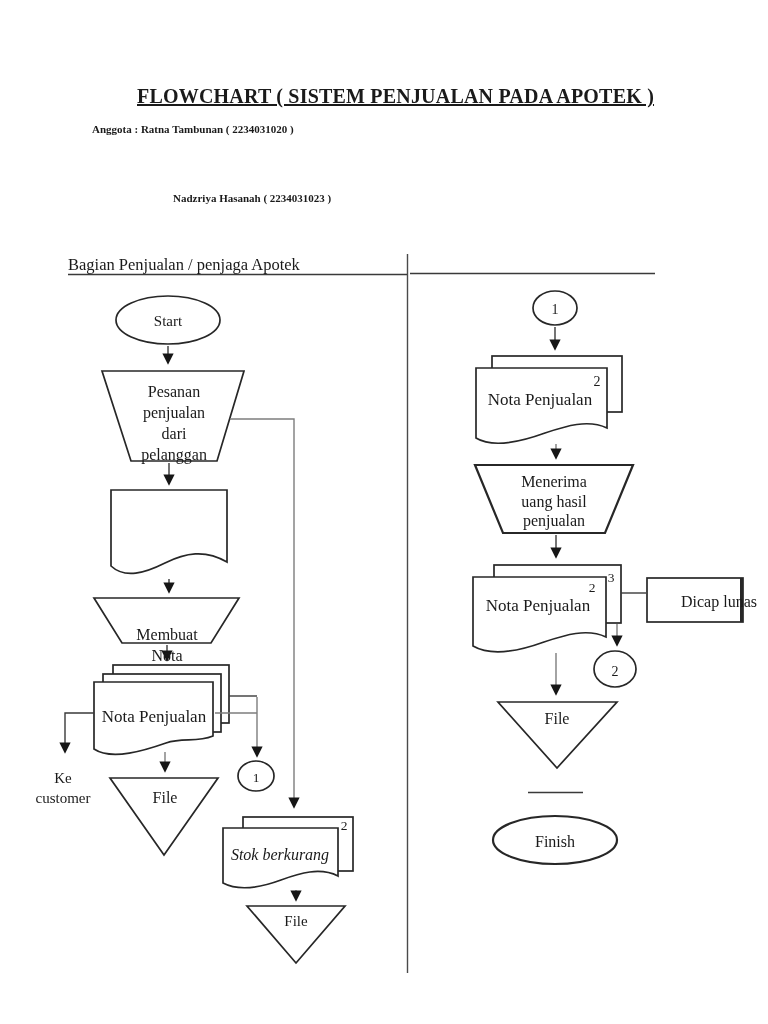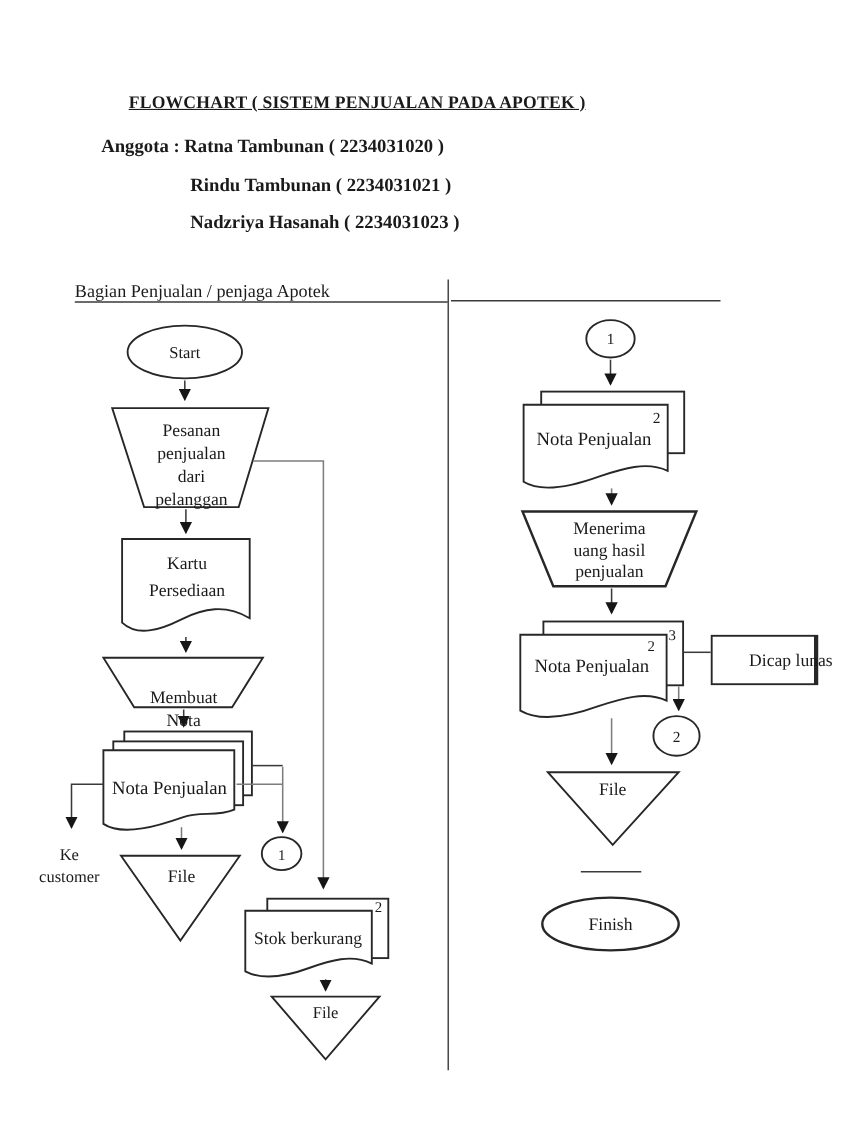--- a/index.html
+++ b/index.html
@@ -7,22 +7,22 @@
         font-family:"Liberation Serif","DejaVu Serif",serif;color:#1a1a1a;}
   svg{position:absolute;left:0;top:0;}
   .shape{fill:#ffffff;stroke:#272727;stroke-width:1.7;}
   .sw2{stroke-width:2.2;}
   .ln-dark{fill:none;stroke:#3a3a3a;stroke-width:1.4;}
   .ln-gray{fill:none;stroke:#7d7d7d;stroke-width:1.4;}
   .ln-mid{fill:none;stroke:#4a4a4a;stroke-width:1.4;}
   .label{position:absolute;transform:translate(-50%,-50%);text-align:center;
          white-space:nowrap;font-size:16px;line-height:21px;}
   .tl{position:absolute;white-space:nowrap;}
-  .doc-title{font-size:16px;font-weight:bold;text-decoration:underline;letter-spacing:.2px;}
-  .member{font-size:17px;font-weight:bold;}
+  .doc-title{font-size:20px;font-weight:bold;text-decoration:underline;letter-spacing:.2px;margin-left:20px;}
+  .member{font-size:11px;font-weight:bold;}
   .lane-heading{font-size:16.5px;}
   .big{font-size:17px;}
   .num{font-size:13.5px;}
   .sm{font-size:15px;line-height:20px;}
 </style>
 </head>
 <body>
 
 <div class="page">
 
@@ -84,55 +84,50 @@
 
     <path d="M556,653 V694" class="ln-gray" marker-end="url(#ah)"></path>
     <path d="M498,702 H617 L557,768 Z" class="shape"></path>
 
     <line x1="528" y1="792.5" x2="583" y2="792.5" class="ln-dark"></line>
     <ellipse cx="555" cy="840" rx="62" ry="24" class="shape sw2"></ellipse>
   </svg>
 
   <div class="tl doc-title" style="left:117px;top:85px;">FLOWCHART ( SISTEM PENJUALAN PADA APOTEK )</div>
   <div class="tl member" style="left:92px;top:123px;">Anggota : Ratna Tambunan ( 2234031020 )</div>
-  <div class="tl member" style="left:173px;top:159px;">Rindu Tambunan ( 2234031021 )</div>
   <div class="tl member" style="left:173px;top:192px;">Nadzriya Hasanah ( 2234031023 )</div>
 
   <div class="tl lane-heading" style="left:68px;top:255px;">Bagian Penjualan / penjaga Apotek</div>
 
   <div class="label sm" style="left:168px;top:321px;">Start</div>
 
   <div class="label" style="left:174px;top:423px;">
     <div>Pesanan</div>
     <div>penjualan</div>
     <div>dari</div>
     <div>pelanggan</div>
   </div>
 
-  <div class="label" style="left:170px;top:525px;line-height:25px;">
-    <div>Kartu</div>
-    <div>Persediaan</div>
-  </div>
 
   <div class="label" style="left:167px;top:621px;margin-top:24px;">
     <div>Membuat</div>
     <div>Nota</div>
   </div>
 
   <div class="label big" style="left:154px;top:716px;">Nota Penjualan</div>
 
   <div class="label sm" style="left:63px;top:788px;">
     <div>Ke</div>
     <div>customer</div>
   </div>
 
   <div class="label num" style="left:256px;top:777px;">1</div>
   <div class="label" style="left:165px;top:797px;">File</div>
 
-  <div class="label" style="left:280px;top:854px;">Stok berkurang</div>
+  <div class="label" style="left:280px;top:854px;font-style:italic;">Stok berkurang</div>
   <div class="label num" style="left:344px;top:825px;">2</div>
   <div class="label sm" style="left:296px;top:921px;">File</div>
 
   <div class="label num" style="left:555px;top:309px;font-size:14px;">1</div>
   <div class="label big" style="left:540px;top:399px;">Nota Penjualan</div>
   <div class="label num" style="left:597px;top:381px;font-size:14px;">2</div>
 
   <div class="label" style="left:554px;top:501px;line-height:19.5px;text-align:center;">
     <div>Menerima</div>
     <div>uang hasil</div>

